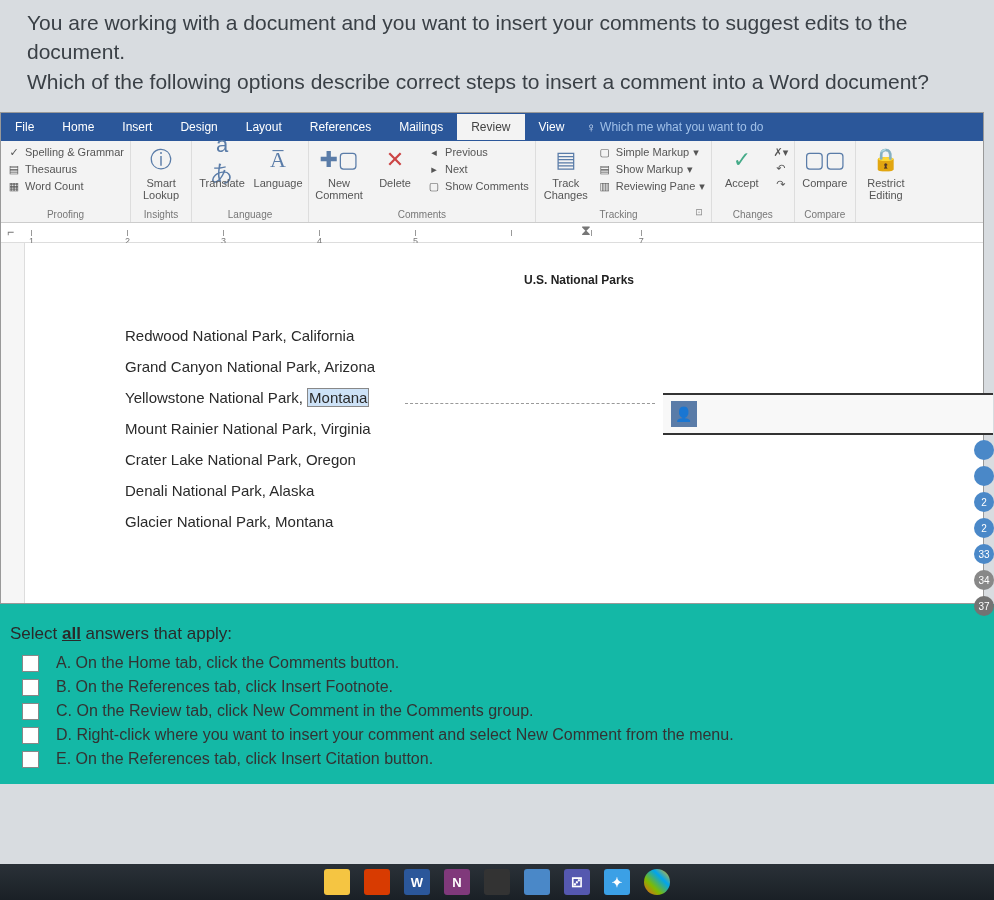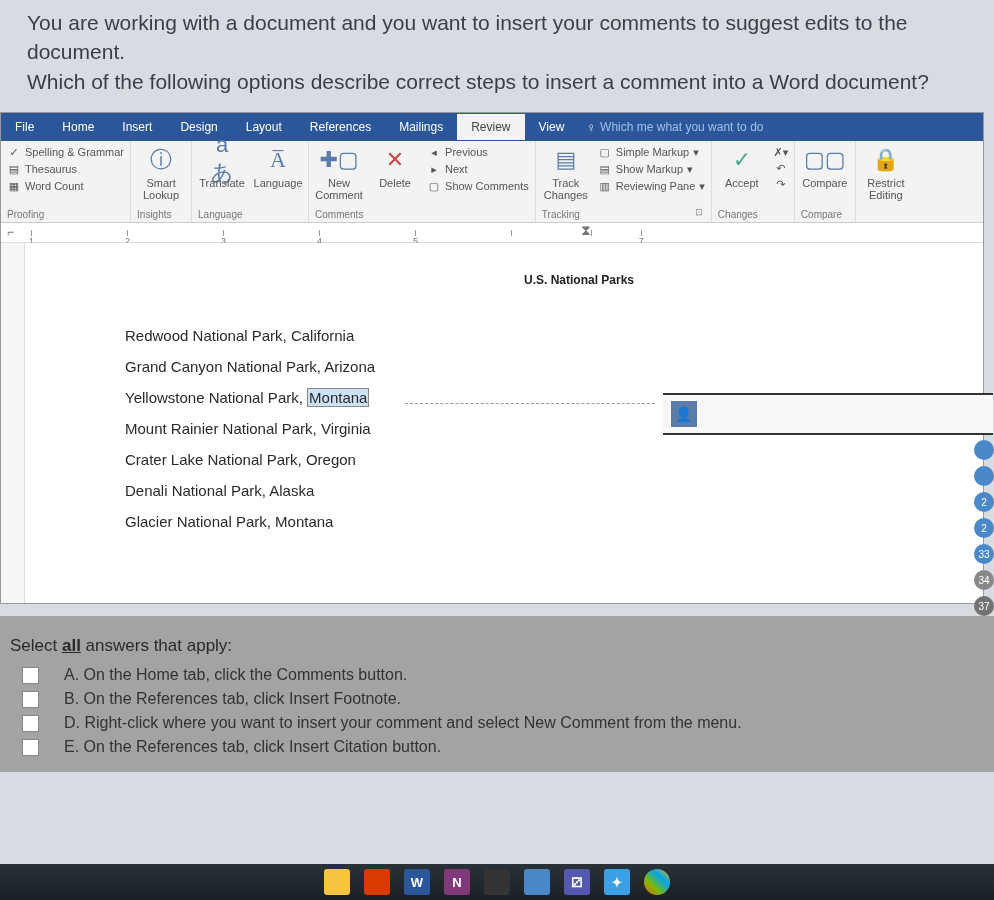--- a/index.html
+++ b/index.html
@@ -11,21 +11,21 @@
   .word-window { background: #0c4a6e; border: 1px solid #999; margin: 0 10px 0 0; }
   
   .ribbon-tabs { background: #2b579a; display: flex; align-items: center; height: 28px; font-size: 12px; }
   .ribbon-tab { color: #fff; padding: 6px 14px; cursor: pointer; }
   .ribbon-tab.active { background: #f3f3f3; color: #444; }
   .tell-me { color: #a0c0e8; font-size: 12px; padding-left: 8px; display: flex; align-items: center; gap: 4px; }
   .bulb-icon { color: #d8e6f8; font-size: 13px; }
   
   .ribbon-content { background: #f3f3f3; display: flex; height: 82px; border-bottom: 1px solid #ccc; font-size: 11px; color: #555; }
   .ribbon-group { border-right: 1px solid #ddd; padding: 4px 6px 2px 6px; display: flex; flex-direction: column; justify-content: space-between; }
-  .group-label { color: #777; font-size: 10px; padding-top: 2px; }
+  .group-label { text-align: center; color: #777; font-size: 10px; padding-top: 2px; }
   .group-body { display: flex; gap: 8px; align-items: flex-start; flex: 1; }
   
   .proof-list { display: flex; flex-direction: column; gap: 3px; font-size: 11px; }
   .proof-item { display: flex; align-items: center; gap: 4px; }
   .tiny-icon { width: 14px; height: 14px; display: inline-flex; align-items: center; justify-content: center; font-size: 11px; }
   
   .big-btn { display: flex; flex-direction: column; align-items: center; gap: 2px; font-size: 11px; text-align: center; width: 48px; }
   .big-icon { width: 30px; height: 30px; display: flex; align-items: center; justify-content: center; font-size: 22px; color: #5a7ca8; }
   
   .comments-list { display: flex; flex-direction: column; gap: 3px; font-size: 11px; }
@@ -43,24 +43,24 @@
   .park-line { font-size: 15px; color: #2a2a2a; margin: 14px 0; }
   .highlight { background: #cde2f7; border: 1px solid #888; padding: 0 1px; }
   
   .comment-balloon { position: absolute; right: -10px; top: 150px; width: 330px; border-top: 2px solid #333; border-bottom: 2px solid #333; padding: 6px 8px; font-size: 12px; background: #f8f8f8; }
   .comment-connector { position:absolute; top:160px; left:380px; width:250px; border-top:1px dashed #999;}
   .comment-avatar { width: 26px; height: 26px; background: #5a7ca8; display: inline-flex; align-items: center; justify-content: center; color: #fff; font-size: 14px; vertical-align: top; margin-right: 6px; }
   .comment-body { display: inline-block; vertical-align: top; }
   .comment-author { font-weight: bold; font-size: 12px; }
   .comment-text { font-size: 11px; color: #333; }
   
-  .answers-area { padding: 20px 10px 10px 10px; background: #a3a3a3; margin-top: 12px; }
+  .answers-area { padding: 20px 10px 10px 10px; background: #14b8a6; }
   .answers-title { font-size: 17px; color: #2a2a2a; margin-bottom: 10px; }
   .answers-title .all { text-decoration: underline; font-weight: bold; }
-  .answer-row { display: flex; align-items: center; gap: 25px; margin: 6px 0 6px 12px; font-size: 16px; color: #333; }
+  .answer-row { display: flex; align-items: center; gap: 17px; margin: 6px 0 6px 12px; font-size: 16px; color: #333; }
   .checkbox { width: 17px; height: 17px; border: 1px solid #888; background: #fff; }
   
   .taskbar { position: absolute; bottom: 0; left: 0; right: 0; height: 36px; background: linear-gradient(#2a3138,#1a2026); display: flex; align-items: center; justify-content: center; gap: 14px; }
   .tb-icon { width: 26px; height: 26px; border-radius: 3px; display:flex; align-items:center; justify-content:center; font-size:13px; font-weight:bold; color:#fff;}
   
   .side-badges { position:absolute; right:0; top:440px; display:flex; flex-direction:column; gap:6px;}
   .badge { width:20px; height:20px; border-radius:50%; background:#4a88c8; color:#fff; font-size:10px; display:flex; align-items:center; justify-content:center;}
   
   .dialog-launcher { font-size:9px; color:#888; text-align:right; padding-right:2px;}
 </style>
@@ -288,20 +288,24 @@
   <div class="answer-row">
       <div class="checkbox"></div>
       <span>A. On the Home tab, click the Comments button.</span>
     </div>
   <div class="answer-row">
       <div class="checkbox"></div>
       <span>B. On the References tab, click Insert Footnote.</span>
     </div>
   <div class="answer-row">
       <div class="checkbox"></div>
+      <span>C. On the Review tab, click New Comment in the Comments group.</span>
+    </div>
+  <div class="answer-row">
+      <div class="checkbox"></div>
       <span>D. Right-click where you want to insert your comment and select New Comment from the menu.</span>
     </div>
   <div class="answer-row">
       <div class="checkbox"></div>
       <span>E. On the References tab, click Insert Citation button.</span>
     </div>
 </div>
 
 <div class="side-badges">
   <div class="badge"></div>

